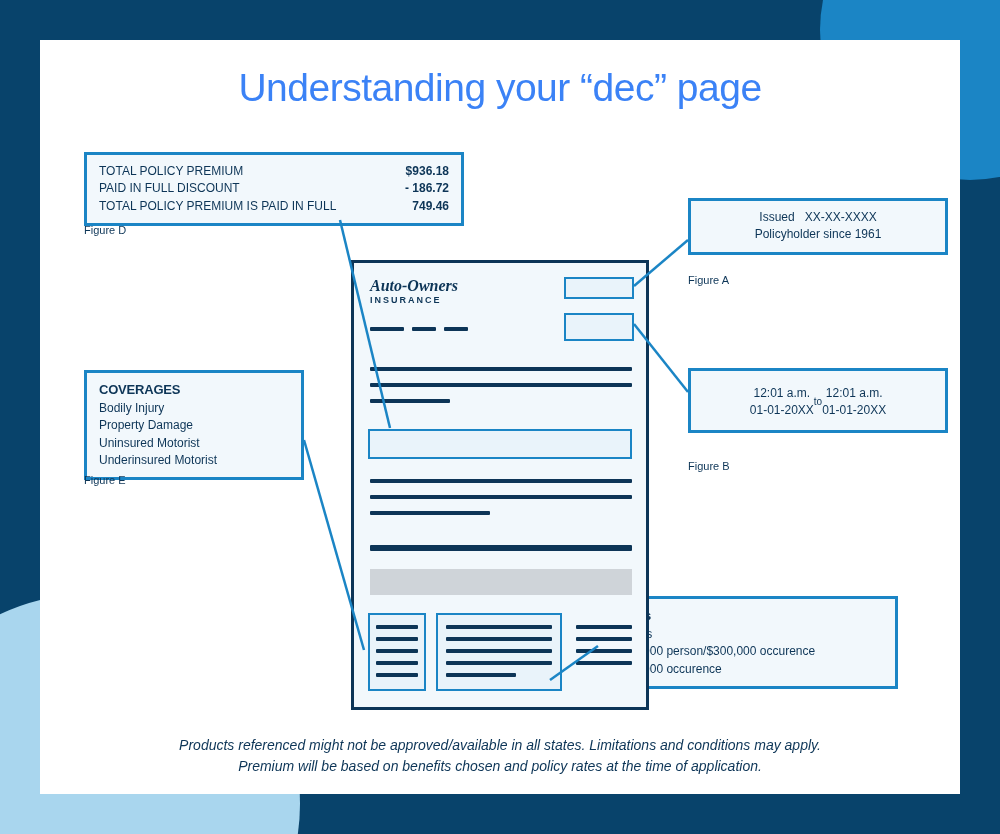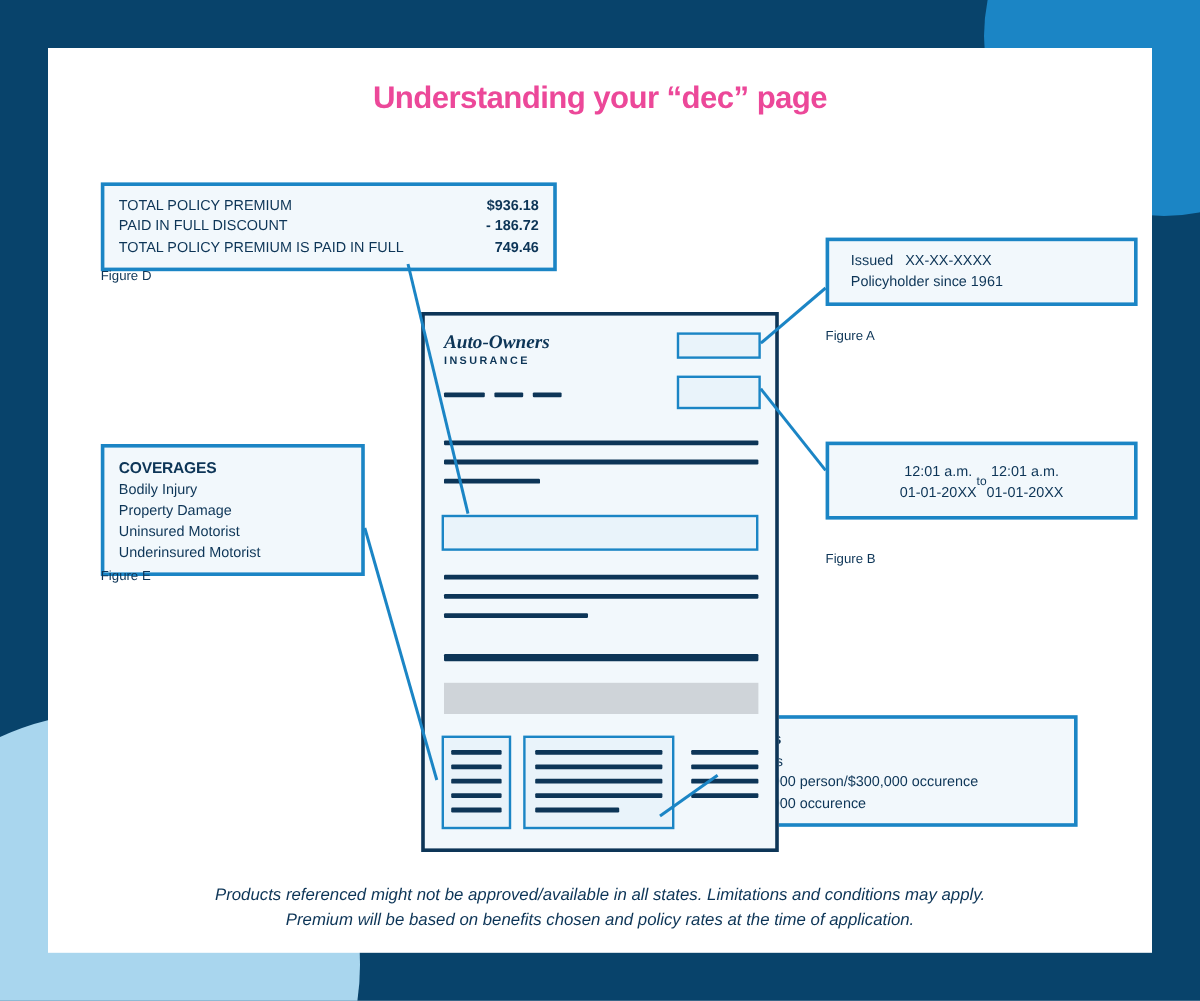--- a/index.html
+++ b/index.html
@@ -26,23 +26,23 @@
     border-radius: 50%;
     background: #a9d6ee;
   }
   .page {
     position: absolute;
     top: 40px; left: 40px; right: 40px; bottom: 40px;
     background: #fff;
   }
   .title {
     text-align: center;
-    font-size: 26px;
-    font-weight: 700;
-    color: #ec4899;
+    font-size: 39px;
+    font-weight: 400;
+    color: #3b82f6;
     padding-top: 26px;
     letter-spacing: -0.5px;
   }
 
   
   .box {
     position: absolute;
     border: 3px solid #1b85c5;
     background: #f2f8fc;
     padding: 8px 12px;
@@ -56,21 +56,21 @@
     color: #0d3557;
   }
 
   
   .box-d { top: 112px; left: 44px; width: 380px; }
   .box-d .row { display: flex; justify-content: space-between; text-align: right; }
   .box-d .row span:last-child { font-weight: 700; }
   .cap-d { top: 184px; left: 44px; }
 
   
-  .box-a { top: 158px; left: 648px; width: 260px; text-align: left; padding: 8px 18px; }
+  .box-a { top: 158px; left: 648px; width: 260px; text-align: center; padding: 8px 18px; }
   .box-a .row { font-size: 12px; }
   .box-a .bold { font-weight: 800; letter-spacing: -0.2px; }
   .cap-a { top: 234px; left: 648px; }
 
   
   .box-b { top: 328px; left: 648px; width: 260px; text-align: center; padding: 10px 0; }
   .box-b .head { font-weight: 800; font-size: 13px; letter-spacing:-0.2px;}
   .box-b .term { display: flex; justify-content: center; align-items:center; margin-top:4px; font-size: 12px;}
   .box-b .col { text-align: center; }
   .box-b .to { font-size: 10px; }

